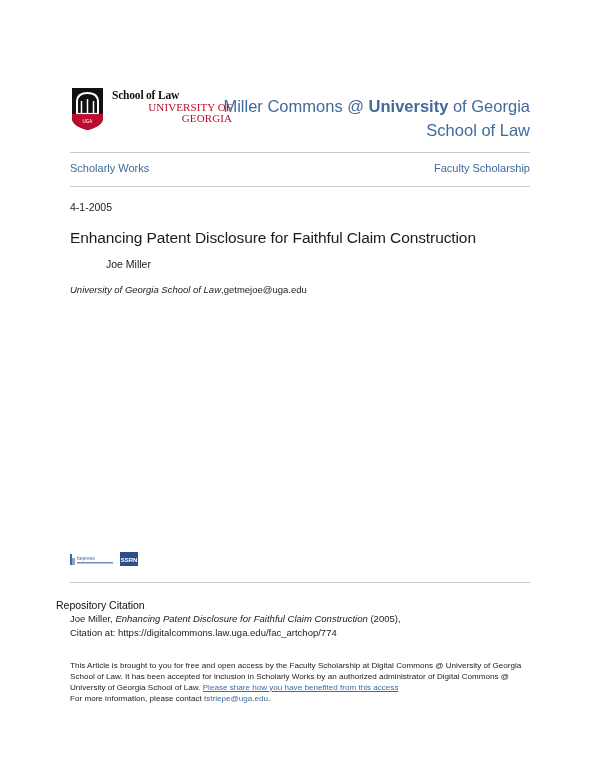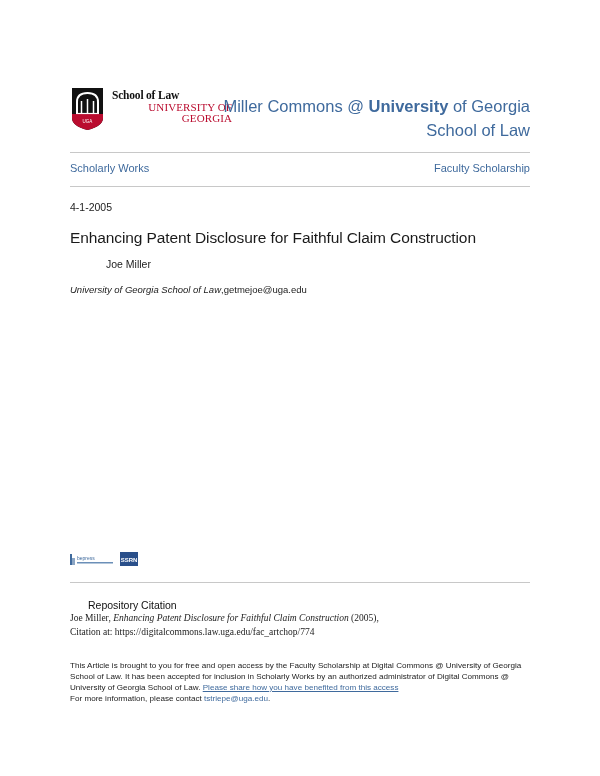--- a/index.html
+++ b/index.html
@@ -17,22 +17,22 @@
   .dc-title { right: 70px; top: 94px; text-align: right; color: #3f6a9d; font-size: 16.5px; line-height: 24px; }
   .dc-title .bold { font-weight: bold; }
   .hr { left: 70px; width: 460px; height: 1px; background: #c8c8c8; }
   .nav-link { top: 162px; font-size: 11px; color: #3f6a9d; text-decoration: none; }
   .date { left: 70px; top: 201px; font-size: 10.5px; color: #222; }
   .title { left: 70px; top: 229px; font-size: 15.5px; color: #1a1a1a; letter-spacing: -0.1px; }
   .author { left: 70px; top: 258px; font-size: 10.5px; color: #222; margin-left: 36px; }
   .affil { left: 70px; top: 284px; font-size: 9.5px; color: #222; }
   .affil i { font-style: italic; }
   .badges { left: 70px; top: 551px; height: 16px; width: 70px; }
-  .repo-head { left: 88px; top: 599px; font-size: 10.5px; color: #111; }
-  .repo-line { left: 70px; font-size: 9.5px; color: #222; font-family: Liberation Serif, serif; }
+  .repo-head { left: 56px; top: 599px; font-size: 10.5px; color: #111; }
+  .repo-line { left: 70px; font-size: 9.5px; color: #222; }
   .footer { left: 70px; top: 660px; width: 460px; font-size: 8.1px; line-height: 11px; color: #222; }
   .footer a { color: #3f6a9d; text-decoration: underline; }
   .footer .mail { color: #3f6a9d; text-decoration: none; }
 </style>
 </head>
 <body>
 
 <div class="abs logo-block">
   <svg class="shield" viewBox="0 0 31 42">
     <path d="M0 0 H31 V30 Q31 38 15.5 42 Q0 38 0 30 Z" fill="#111"></path>

